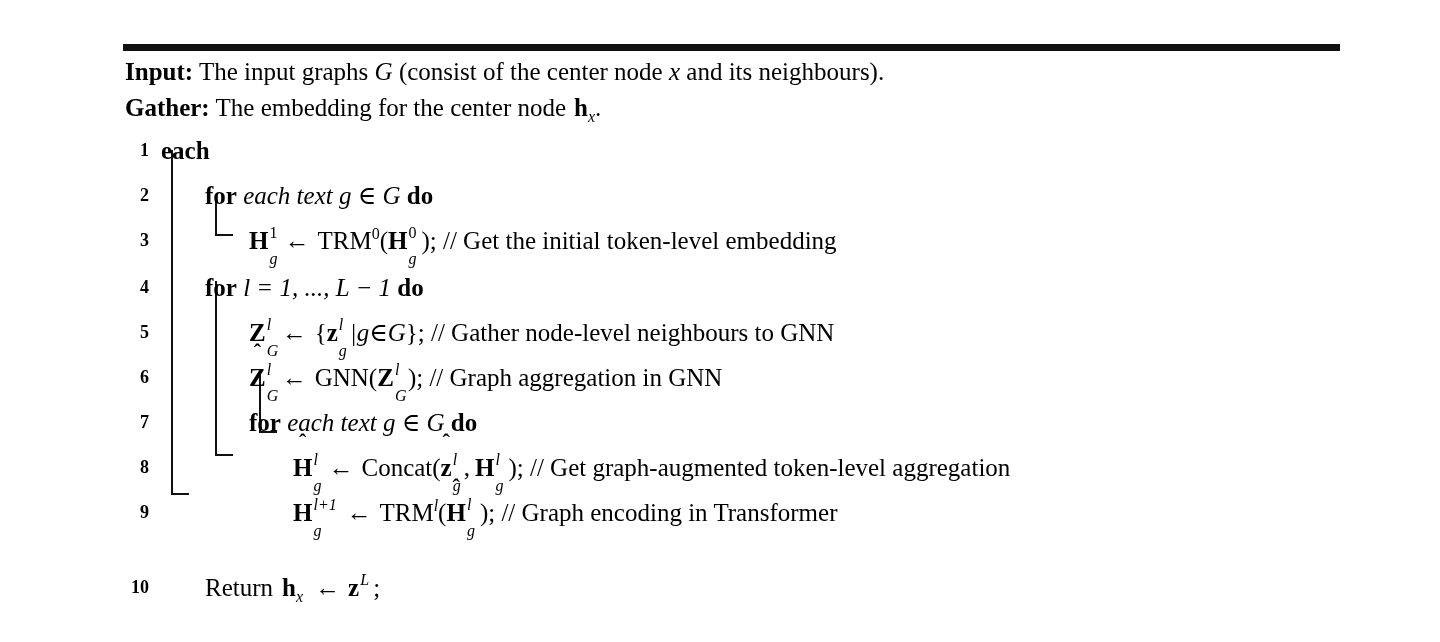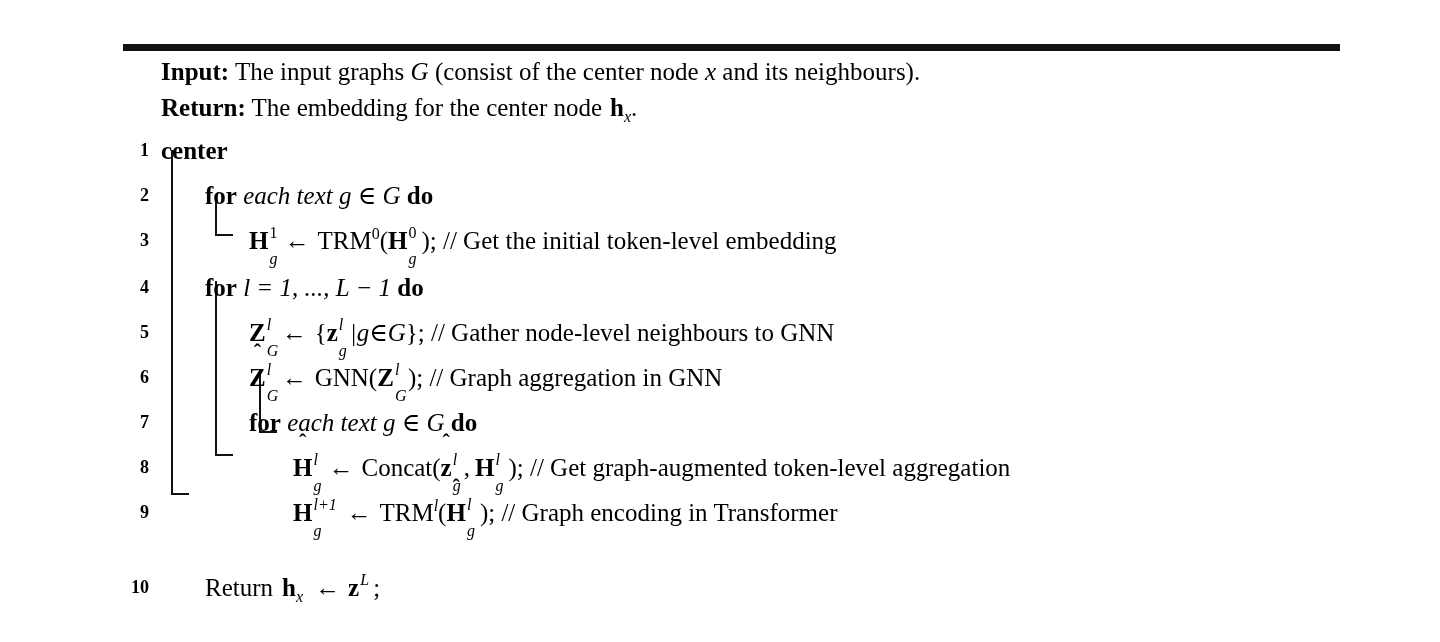--- a/index.html
+++ b/index.html
@@ -40,21 +40,21 @@
   }
 
   .caption {
     font-size: 25px;
     line-height: 36px;
     padding: 5px 0 4px 2px;
     white-space: nowrap;
   }
   .caption .cap-label { font-weight: bold; }
 
-  .io-block { padding-top: 3px; margin-left: 36px; }
+  .io-block { padding-top: 3px; }
   .io-line {
     font-size: 25px;
     line-height: 36px;
     padding-left: 2px;
     white-space: nowrap;
   }
   .io-line .io-label { font-weight: bold; }
 
   .body-block { padding-top: 2px; padding-bottom: 14px; }
 
@@ -164,21 +164,21 @@
   <div class="io-block">
     <div class="io-line">
       <span class="io-label">Input:</span>
       <span>The input graphs</span>
       <span class="mvar">G</span>
       <span>(consist of the center node</span>
       <span class="mvar">x</span>
       <span>and its neighbours).</span>
     </div>
     <div class="io-line">
-      <span class="io-label">Return:</span>
+      <span class="io-label">Gather:</span>
       <span>The embedding for the center node</span><span class="mbf" style="margin-left:8px;">h</span><sub>x</sub><span>.</span>
     </div>
   </div>
 
   <div class="body-block" style="position:relative;">
 
     <div class="guide guide-v" style="left:48px; top:24px; height:345px;"></div>
     <div class="guide guide-h" style="left:48px; top:367px; width:18px;"></div>
 
     <div class="guide guide-v" style="left:92px; top:70px; height:40px;"></div>
@@ -186,21 +186,21 @@
 
     <div class="guide guide-v" style="left:92px; top:155px; height:175px;"></div>
     <div class="guide guide-h" style="left:92px; top:328px; width:18px;"></div>
 
     <div class="guide guide-v" style="left:136px; top:245px; height:62px;"></div>
     <div class="guide guide-h" style="left:136px; top:305px; width:18px;"></div>
 
     <div class="ln">
       <span class="lineno">1</span>
       <span class="code">
-        <span class="kw">center</span>
+        <span class="kw">each</span>
       </span>
     </div>
 
     <div class="ln">
       <span class="lineno">2</span>
       <span class="code">
         <span class="ind"></span><span class="kw">for</span>
         <span class="it">each text g ∈ G</span>
         <span class="kw">do</span>
       </span>

